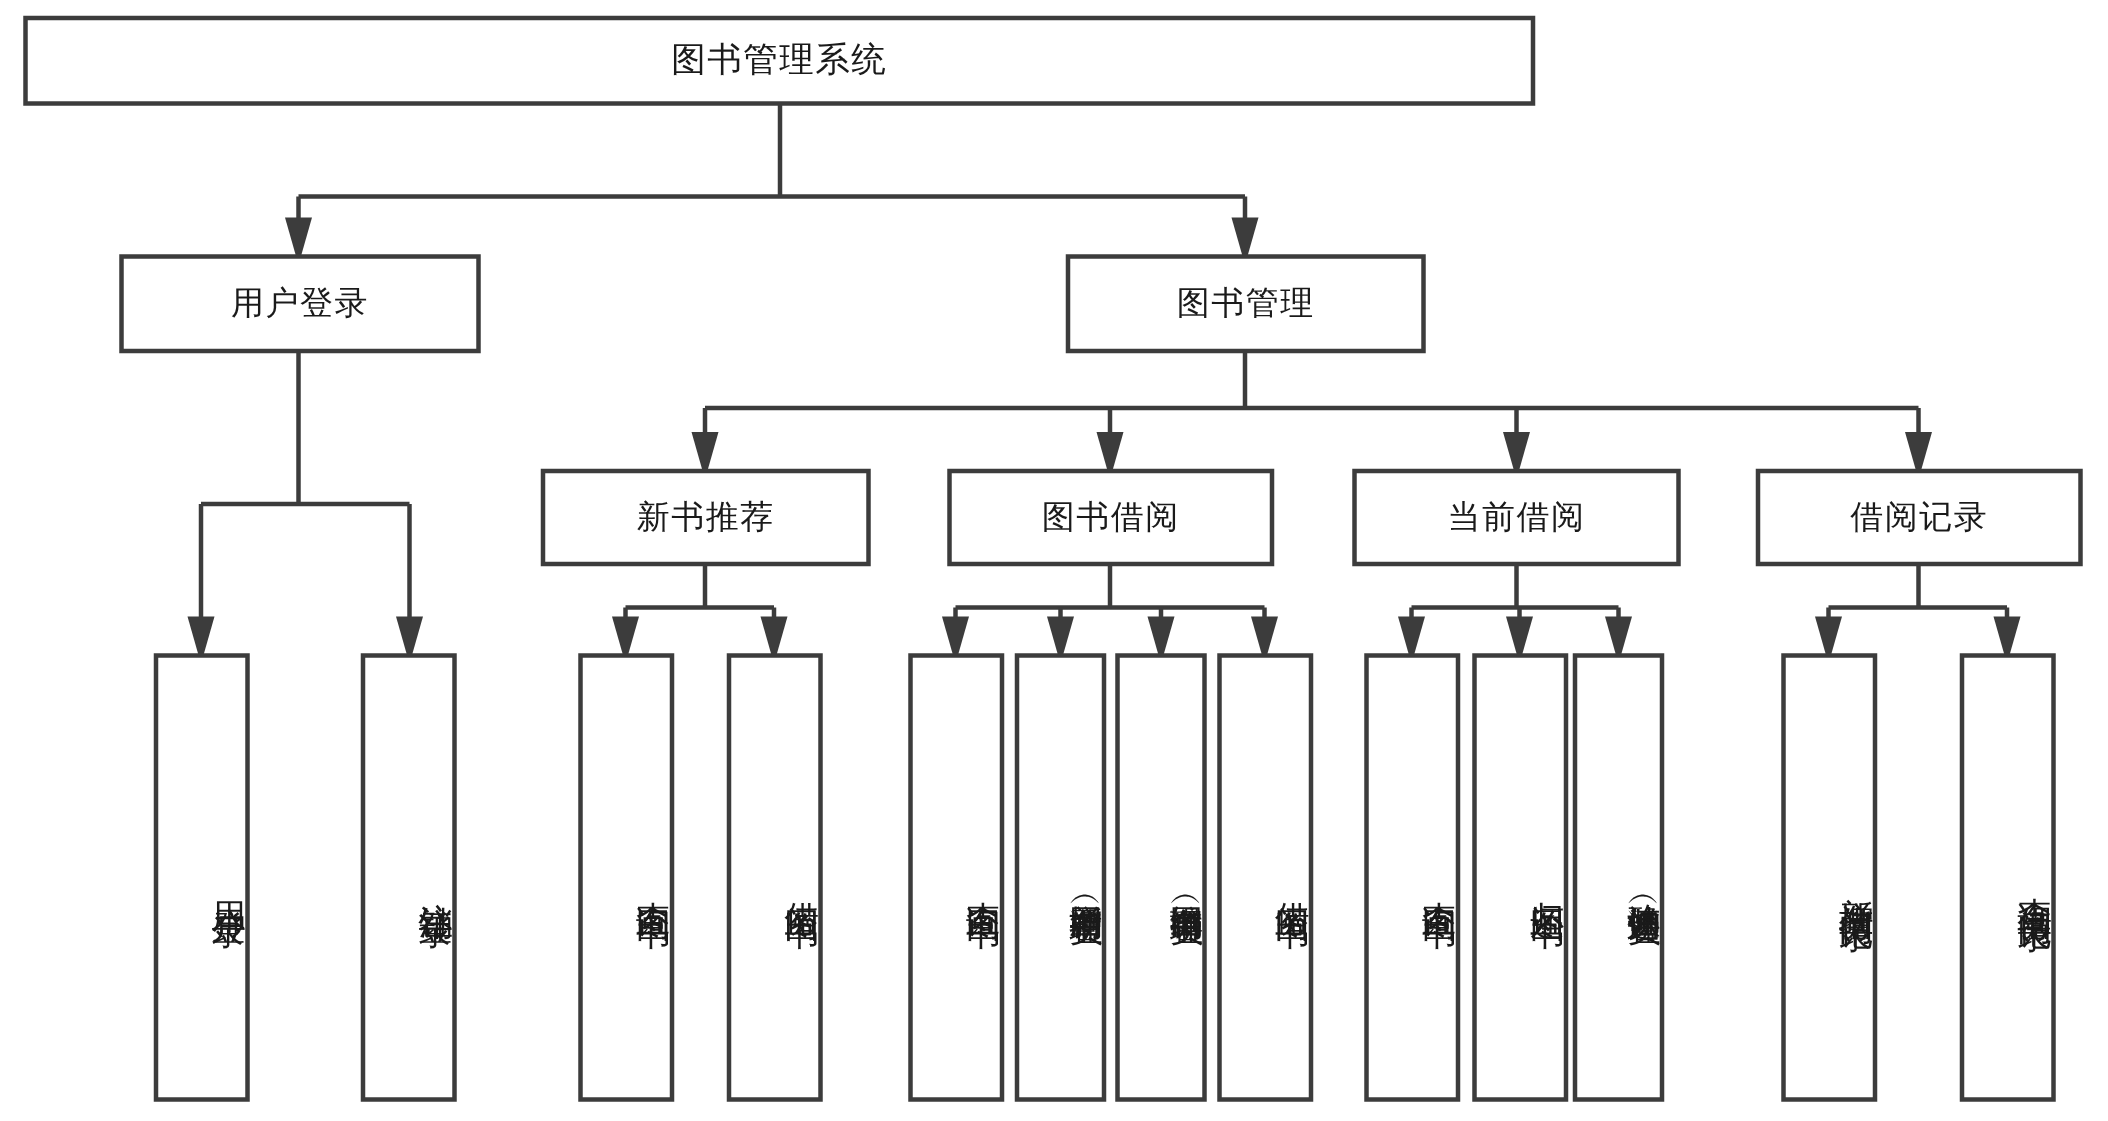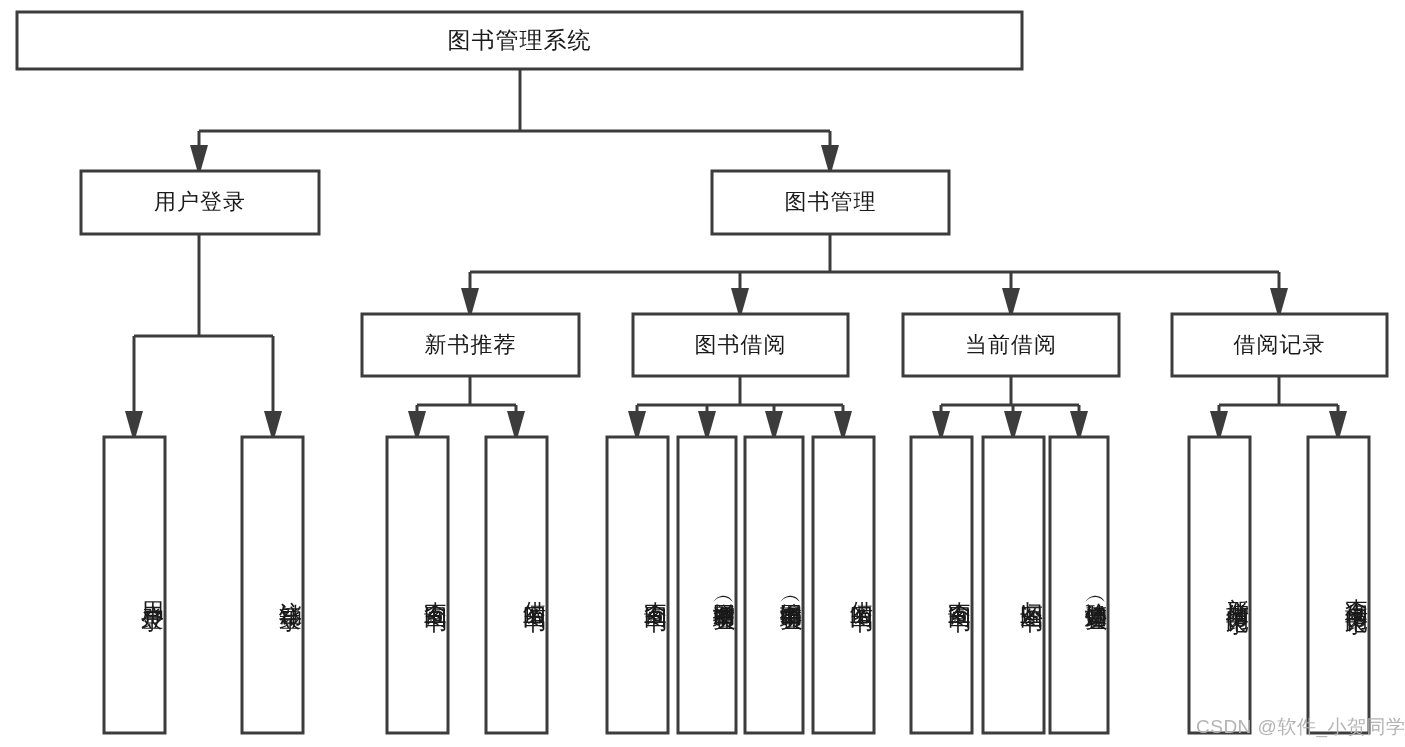--- a/index.html
+++ b/index.html
@@ -222,14 +222,13 @@
       <div class="leaf-text" style="left: 678px; top: 451px; width: 58px; height: 276px; font-size: 22px; letter-spacing: 1px;">新增图书（管理员）</div>
       <div class="leaf-text" style="left: 745px; top: 451px; width: 58px; height: 276px; font-size: 22px; letter-spacing: 1px;">编辑图书（管理员）</div>
       <div class="leaf-text" style="left: 813px; top: 451px; width: 61px; height: 276px;">借阅图书</div>
       <div class="leaf-text" style="left: 911px; top: 451px; width: 61px; height: 276px;">查询图书</div>
       <div class="leaf-text" style="left: 983px; top: 451px; width: 61px; height: 276px;">归还图书</div>
       <div class="leaf-text" style="left: 1050px; top: 451px; width: 58px; height: 276px; font-size: 22px; letter-spacing: 1px;">确认归还（管理员）</div>
       <div class="leaf-text" style="left: 1189px; top: 451px; width: 61px; height: 276px;">新增借阅记录</div>
       <div class="leaf-text" style="left: 1308px; top: 451px; width: 61px; height: 276px;">查询借阅记录</div>
     </div>
 
-  <div class="watermark" style="left:1196px; top:714px;">CSDN @软件_小贺同学</div>
 </div>
 
 </body></html>

